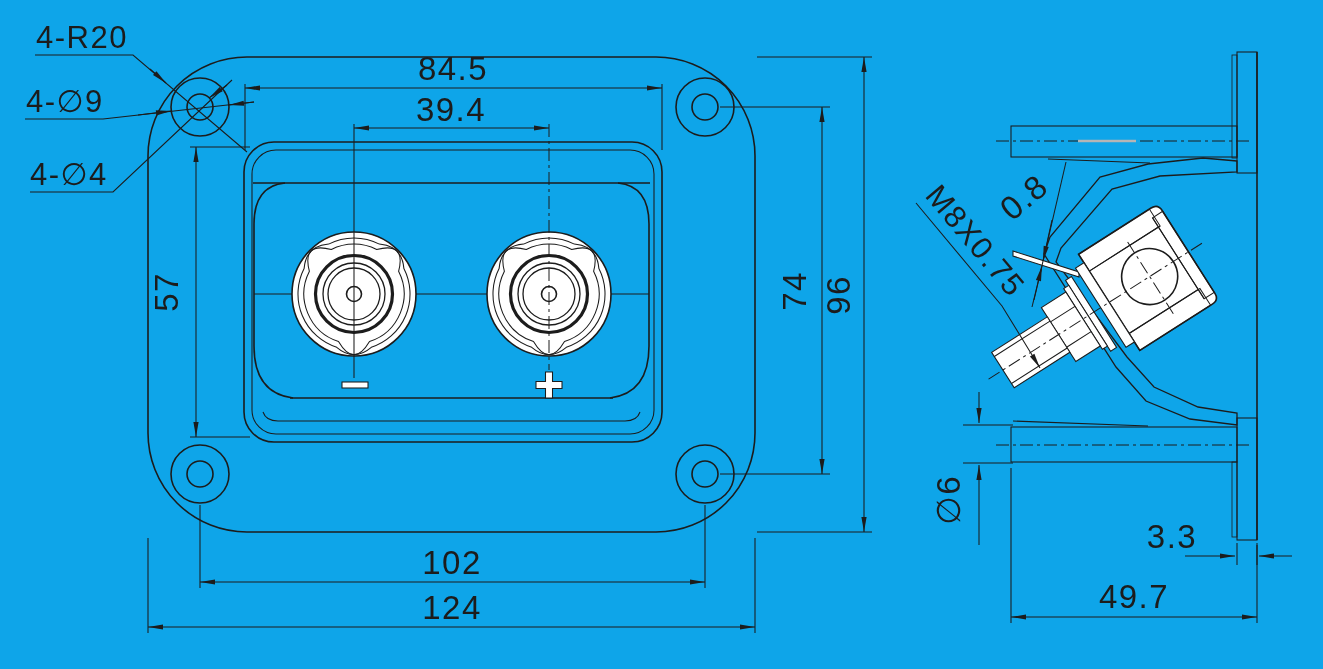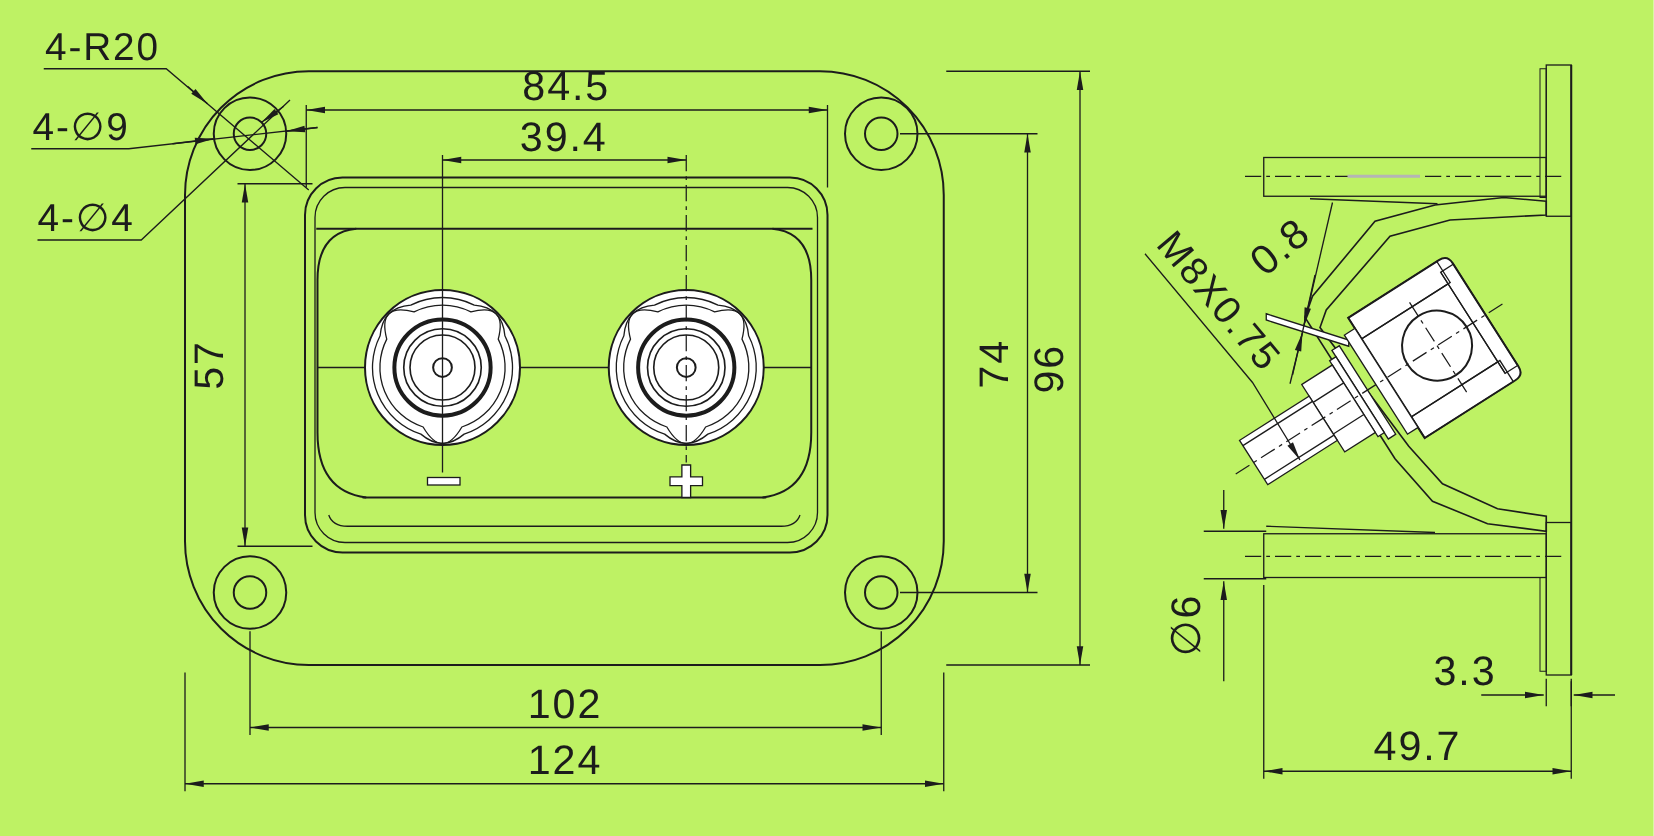--- a/index.html
+++ b/index.html
@@ -1,16 +1,16 @@
 <!DOCTYPE html>
 <html><head>
 <meta charset="utf-8">
 <style>
   html,body{margin:0;padding:0;background:#ffffff;}
-  .stage{width:1323px;height:669px;position:relative;background:#bef264;overflow:hidden;}
+  .stage{width:1323px;height:669px;position:relative;background:#0ea5e9;overflow:hidden;}
   svg{display:block;}
   .dim{font-family:"Liberation Sans","DejaVu Sans",sans-serif;font-size:33px;fill:#1c1c1c;letter-spacing:1.5px;}
   .dim.small{font-size:31px;}
   .ln{stroke:#1c1c1c;fill:none;}
   .geo{stroke-width:1.6;}
   .thin{stroke-width:1.05;}
   .cl{stroke-width:1;stroke-dasharray:13 4 3 4;}
   .white{fill:#ffffff;}
 </style>
 </head>

